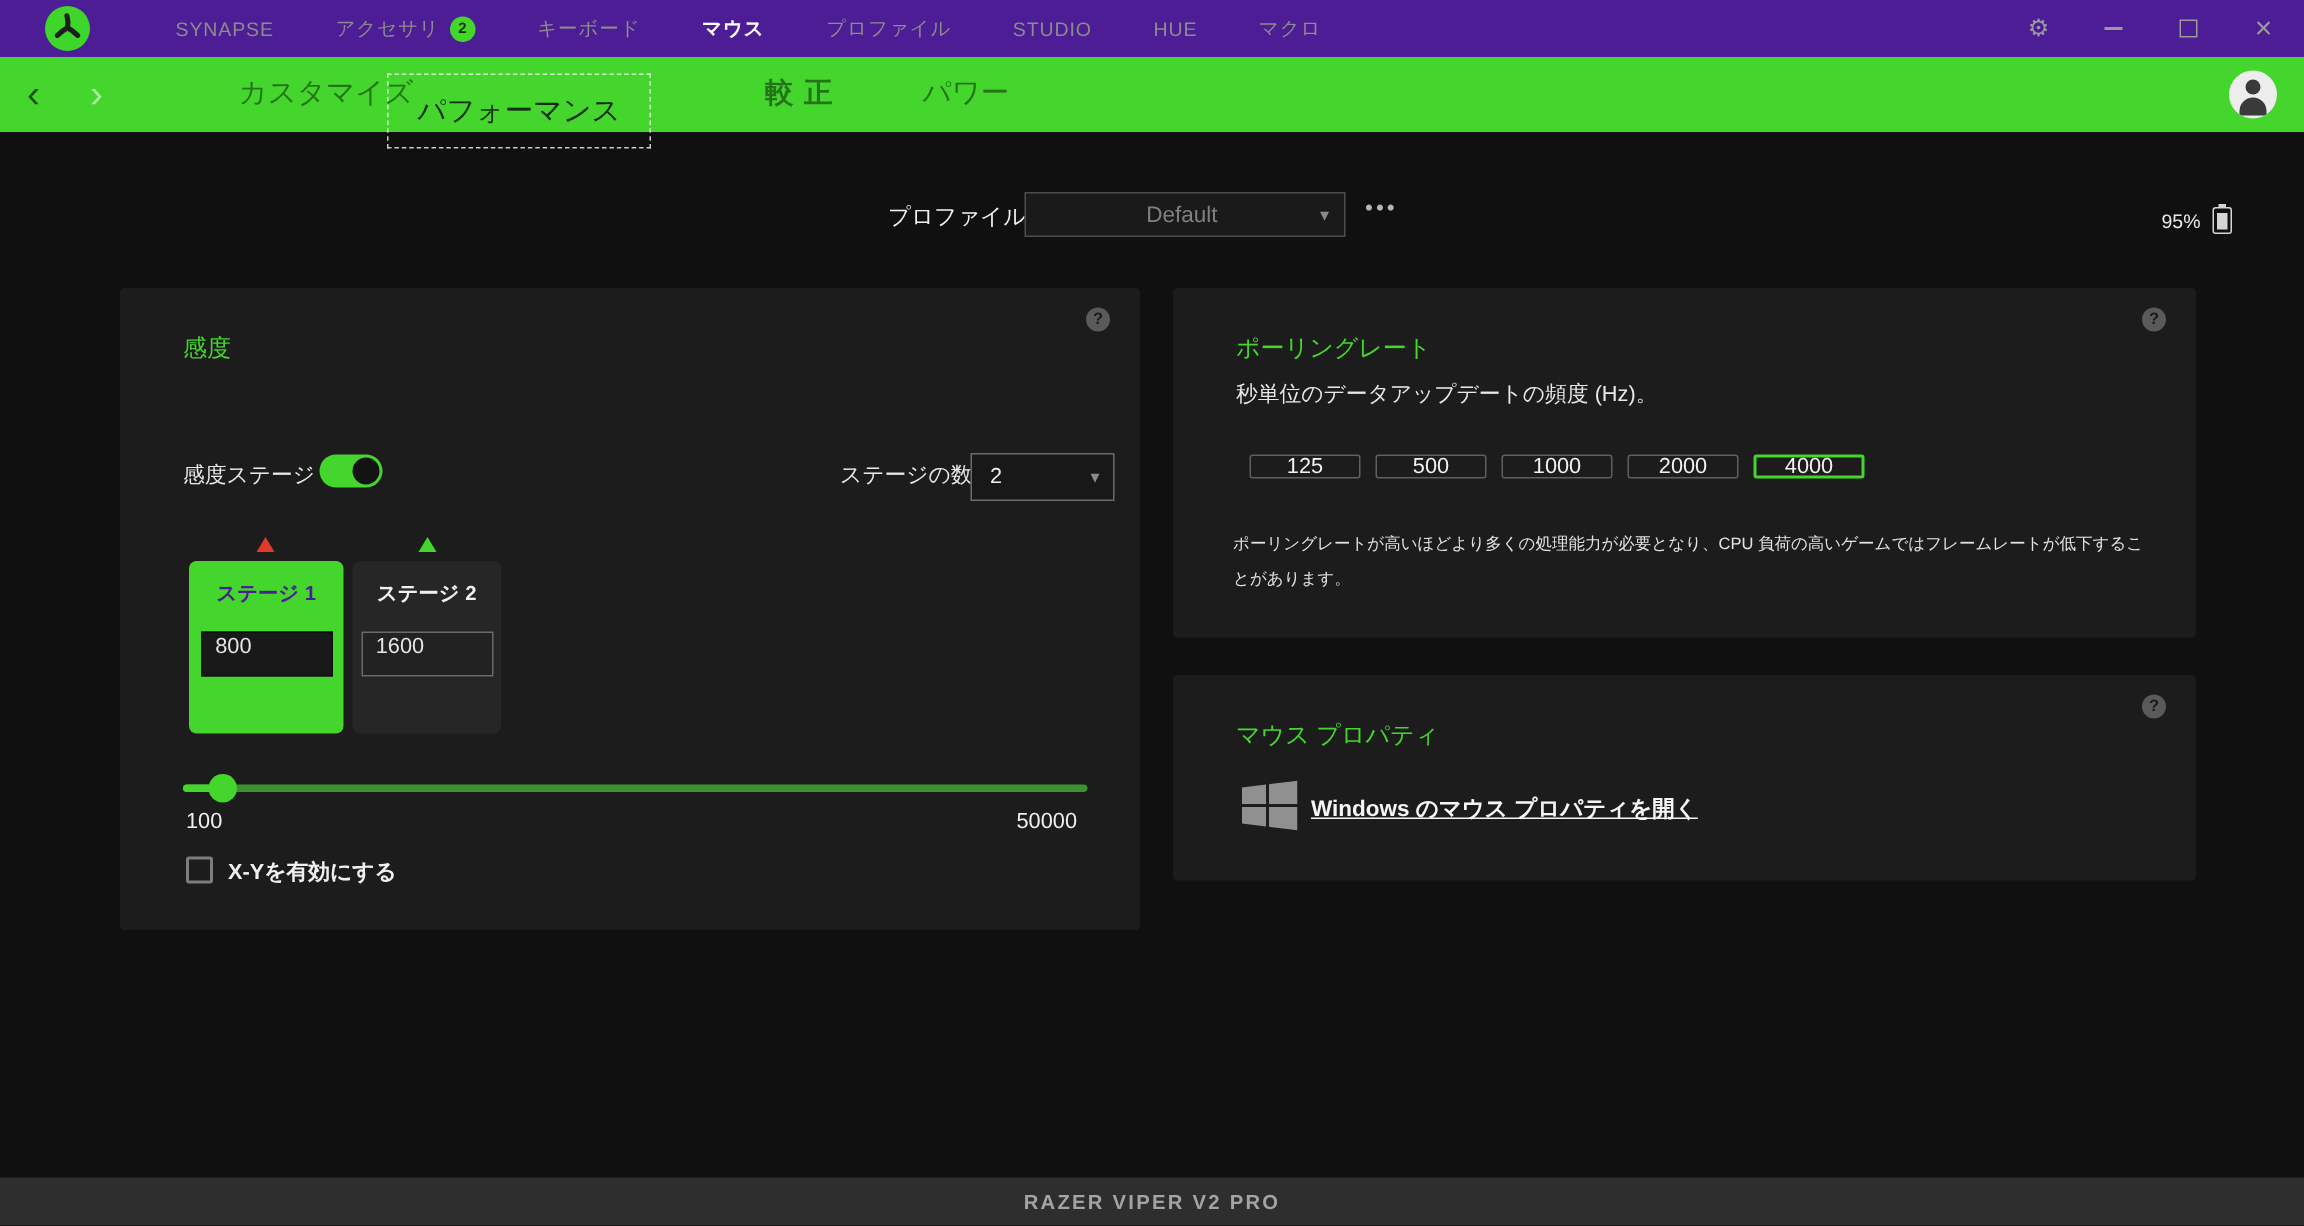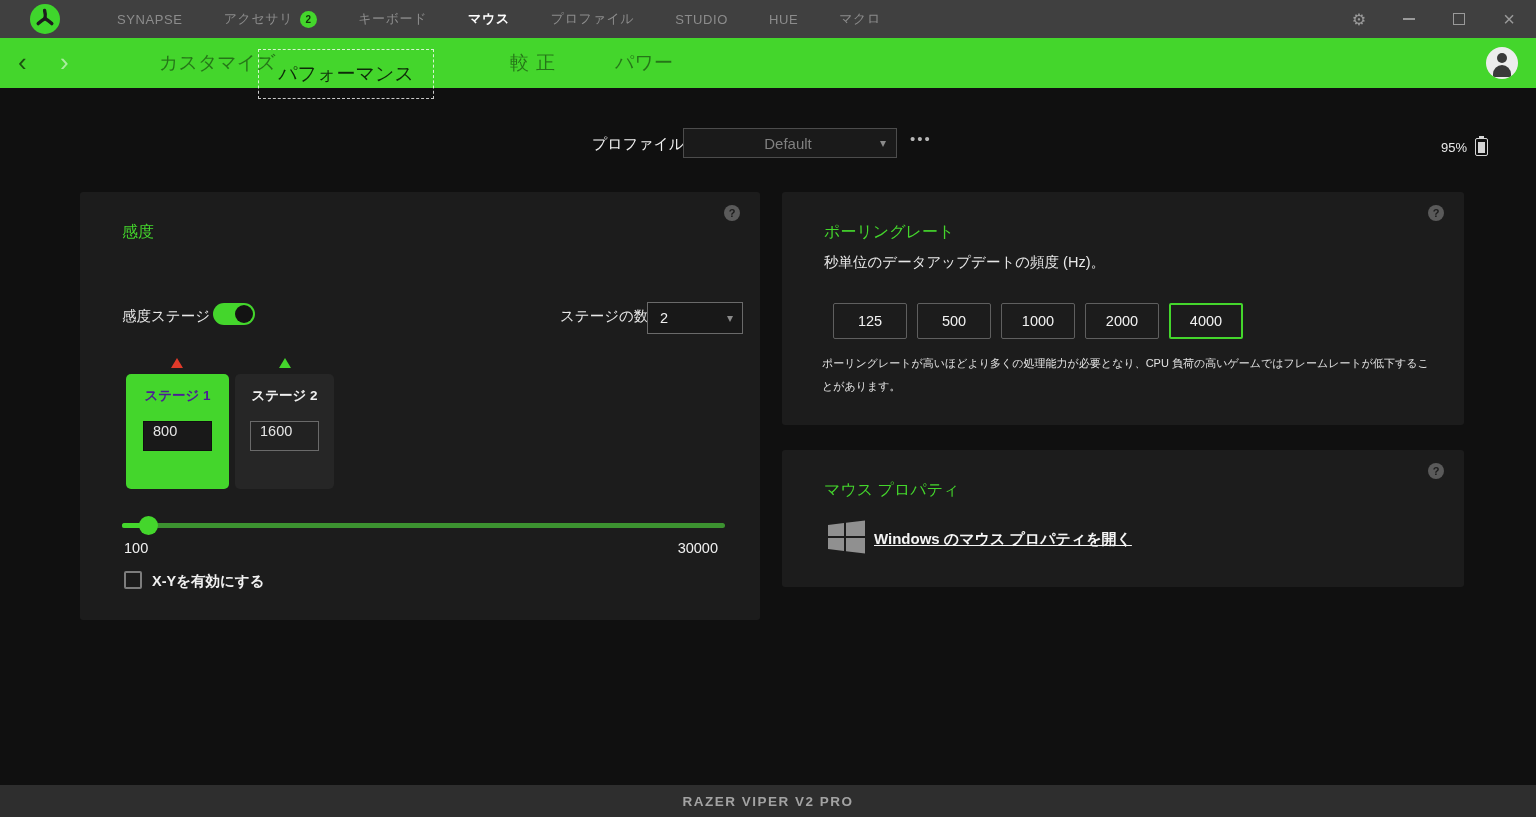--- a/index.html
+++ b/index.html
@@ -2,21 +2,21 @@
 <html><head>
 <meta charset="utf-8">
 <style>
   * { margin:0; padding:0; box-sizing:border-box; }
   html,body { width:1536px; height:817px; }
   body {
     position:relative; overflow:hidden; background:#101010;
     font-family:"Liberation Sans","DejaVu Sans",sans-serif; color:#e8e8e8;
   }
   
-  .titlebar { position:absolute; left:0; top:0; width:1536px; height:44px; background:#404040; }
+  .titlebar { position:absolute; left:0; top:0; width:1536px; height:44px; background:#4c1d95; }
   .logo { position:absolute; left:30px; top:4px; width:30px; height:30px; }
   .nav { position:absolute; left:117px; top:0; height:38px; display:flex; align-items:center; gap:41px; }
   .nav-item { font-size:13px; color:#8c8c8c; letter-spacing:.6px; cursor:default; display:flex; align-items:center; white-space:nowrap; }
   .nav-item.active { color:#ffffff; font-weight:bold; }
   .badge { display:inline-flex; align-items:center; justify-content:center; width:17px; height:17px;
            border-radius:50%; background:#44d62c; color:#10350a; font-size:10px; font-weight:bold; margin-left:7px; }
   .winctl { position:absolute; right:10px; top:0; height:38px; display:flex; align-items:center; }
   .winctl > div { width:34px; height:38px; display:flex; align-items:center; justify-content:center; color:#9a9a9a; margin-left:16px; }
   .ic-gear { font-size:16px; }
   .ic-min  { width:12px; height:2px; background:#9a9a9a; }
@@ -64,33 +64,33 @@
   .dd-small .val { flex:1; font-size:14.5px; color:#f0f0f0; }
   .tri { position:absolute; width:0; height:0; border-left:6px solid transparent; border-right:6px solid transparent; }
   .tri-red   { left:91px;  top:166px; border-bottom:10px solid #e03a2a; }
   .tri-green { left:199px; top:166px; border-bottom:10px solid #44d62c; }
   .stage-card { position:absolute; top:182px; height:115px; border-radius:5px; }
   .stage-1 { left:46px;  width:103px; background:#44d62c; }
   .stage-2 { left:155px; width:99px;  background:#262626; }
   .stage-label { display:block; text-align:center; margin-top:13px; font-size:13.5px; font-weight:bold; }
   .stage-1 .stage-label { color:#4c1d95; }
   .stage-2 .stage-label { color:#f0f0f0; }
-  .dpi-input { display:block; margin:16px auto 12px; width:69px; height:30px; font-size:14.5px;
+  .dpi-input { display:block; margin:16px auto 12px; width:88px; height:30px; font-size:14.5px;
                font-family:"Liberation Sans","DejaVu Sans",sans-serif; padding:0 0 11px 9px; color:#e6e6e6; }
   .stage-1 .dpi-input { background:#191919; border:1px solid #101010; }
   .stage-2 .dpi-input { background:#222222; border:1px solid #6a6a6a; }
   .slider-track { position:absolute; left:42px; top:331px; width:603px; height:5px; border-radius:3px; background:#3c9230; }
   .slider-fill  { position:absolute; left:0; top:0; width:26px; height:5px; border-radius:3px; background:#44d62c; }
   .slider-thumb { position:absolute; left:59px; top:324px; width:19px; height:19px; border-radius:50%; background:#44d62c; }
   .slider-min { position:absolute; left:44px; top:348px; font-size:14.5px; color:#f0f0f0; }
   .slider-max { position:absolute; right:42px; top:348px; font-size:14.5px; color:#f0f0f0; }
   .checkbox { position:absolute; left:44px; top:379px; width:18px; height:18px; border:2px solid #7d7d7d; border-radius:2px; background:transparent; }
   .cb-label { position:absolute; left:72px; top:380px; font-size:14.5px; font-weight:bold; color:#f0f0f0; }
   
-  .rate-btn { position:absolute; top:111px; width:74px; height:36px; background:transparent; border:1px solid #5f5f5f;
+  .rate-btn { position:absolute; top:111px; width:74px; height:16px; background:transparent; border:1px solid #5f5f5f;
               color:#f2f2f2; font-size:14.5px; display:flex; align-items:center; justify-content:center; border-radius:2px; }
   .rate-btn.selected { border:2px solid #44d62c; }
   .rb0{left:51px} .rb1{left:135px} .rb2{left:219px} .rb3{left:303px} .rb4{left:387px}
   .note { position:absolute; left:40px; top:160px; width:608px; font-size:11px; line-height:23px; color:#e2e2e2; }
   
   .win-logo { position:absolute; left:46px; top:70px; }
   .mouse-link { position:absolute; left:92px; top:80px; font-size:15px; font-weight:bold; color:#f5f5f5;
                 text-decoration:underline; cursor:pointer; }
   
   .footer { position:absolute; left:0; top:785px; width:1536px; height:32px; background:#2e2e2e;
@@ -146,21 +146,21 @@
       </div>
     <div class="ic-close">×</div>
   </div>
 </div>
 
 <div class="subnav">
   <span class="nav-arrow" style="left:18px">‹</span>
   <span class="nav-arrow fwd" style="left:60px">›</span>
   <span class="subtab" style="left:113px">カスタマイズ</span>
   <span class="subtab-active">パフォーマンス</span>
-  <span class="subtab" style="left:464px; letter-spacing:7px;">較正</span>
+  <span class="subtab" style="left:464px; letter-spacing:7px;font-weight:bold;">較正</span>
   <span class="subtab" style="left:569px">パワー</span>
   <span class="avatar">
     <span class="avatar-head"></span>
     <span class="avatar-body"></span>
   </span>
 </div>
 
 <span class="profile-label">プロファイル</span>
 <div class="profile-dd">
   <span class="val">Default</span>
@@ -198,21 +198,21 @@
   <div class="stage-card stage-2">
     <span class="stage-label">ステージ 2</span>
     <input class="dpi-input" value="1600" style="">
   </div>
 
   <div class="slider-track">
     <span class="slider-fill"></span>
   </div>
   <span class="slider-thumb"></span>
   <span class="slider-min">100</span>
-  <span class="slider-max">30000</span>
+  <span class="slider-max">50000</span>
 
   <span class="checkbox"></span>
   <span class="cb-label">X-Yを有効にする</span>
 </div>
 
 <div class="panel panel-poll">
   <span class="panel-help">?</span>
   <span class="panel-title">ポーリングレート</span>
   <span class="panel-desc">秒単位のデータアップデートの頻度 (Hz)。</span>
   <div class="rate-btn rb0">125</div>

